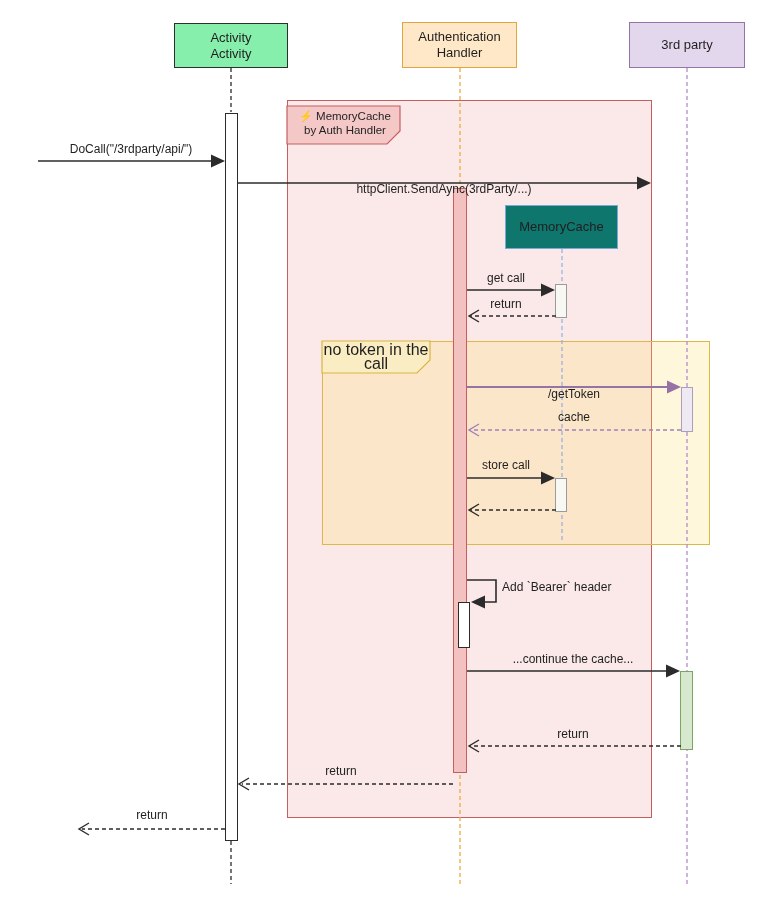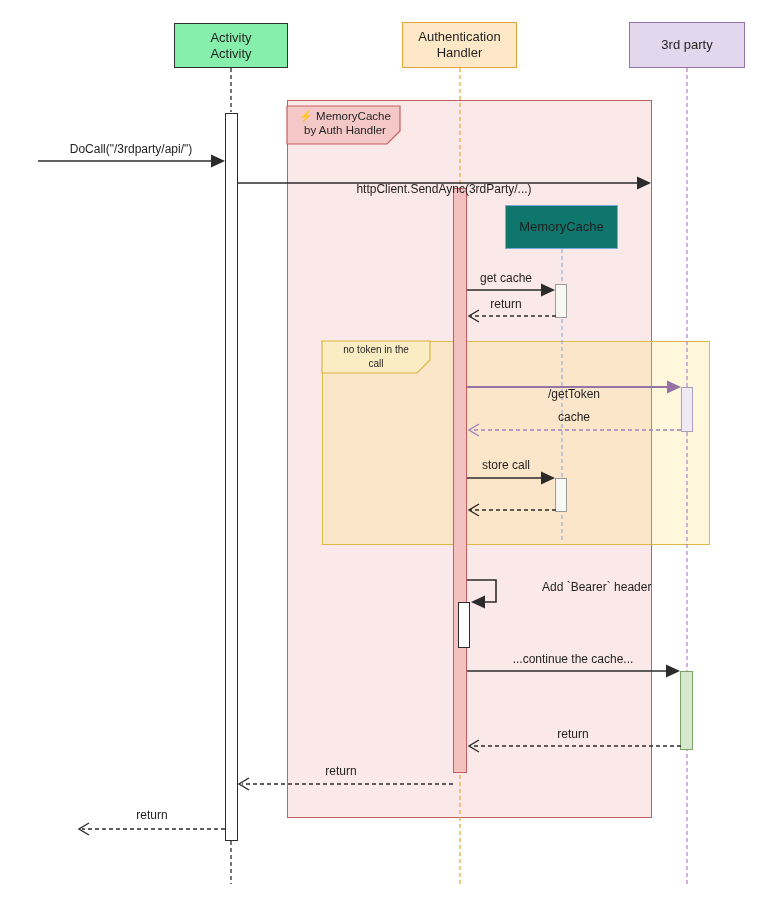--- a/index.html
+++ b/index.html
@@ -115,31 +115,31 @@
     <span>MemoryCache</span>
   </div>
 
   <div class="notetext" style="left:345px;top:109px;">
     <div>
       <span class="bolt">⚡</span>
       <span>MemoryCache</span>
     </div>
     <div>by Auth Handler</div>
   </div>
-  <div class="notetext" style="left:376px;top:343px;font-size:10px;">
+  <div class="notetext" style="left:376px;top:343px;font-size:16px;">
     <div>no token in the</div>
     <div>call</div>
   </div>
 
   <div class="msg center" style="left:131px;top:143px;">DoCall("/3rdparty/api/")</div>
   <div class="msg center" style="left:444px;top:183px;">httpClient.SendAync(3rdParty/...)</div>
-  <div class="msg center" style="left:506px;top:272px;">get cache</div>
+  <div class="msg center" style="left:506px;top:272px;">get call</div>
   <div class="msg center" style="left:506px;top:298px;">return</div>
   <div class="msg center" style="left:574px;top:388px;">/getToken</div>
   <div class="msg center" style="left:574px;top:411px;">cache</div>
   <div class="msg center" style="left:506px;top:459px;">store call</div>
-  <div class="msg" style="left:502px;top:581px;margin-left:40px;">Add `Bearer` header</div>
+  <div class="msg" style="left:502px;top:581px;">Add `Bearer` header</div>
   <div class="msg center" style="left:573px;top:653px;">...continue the cache...</div>
   <div class="msg center" style="left:573px;top:728px;">return</div>
   <div class="msg center" style="left:341px;top:765px;">return</div>
   <div class="msg center" style="left:152px;top:809px;">return</div>
 
 </div>
 
 </body></html>

